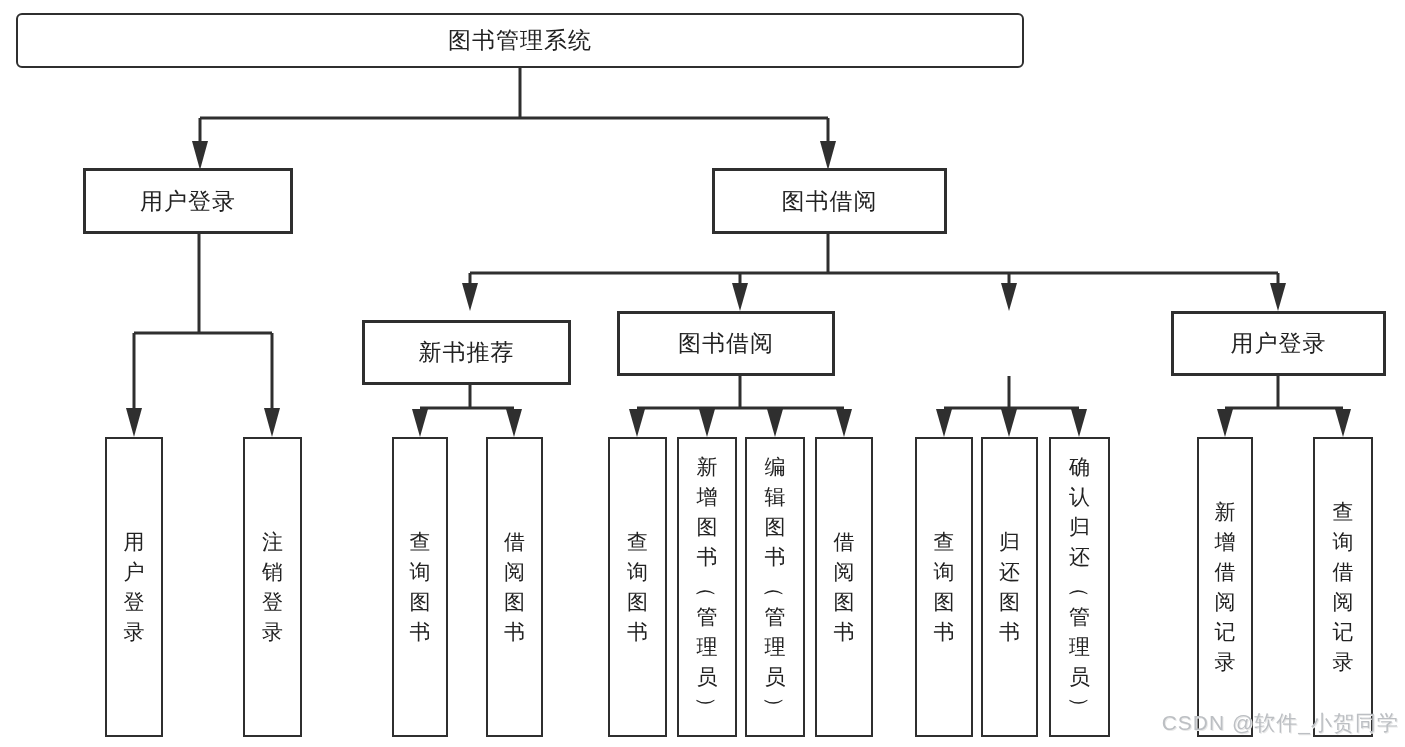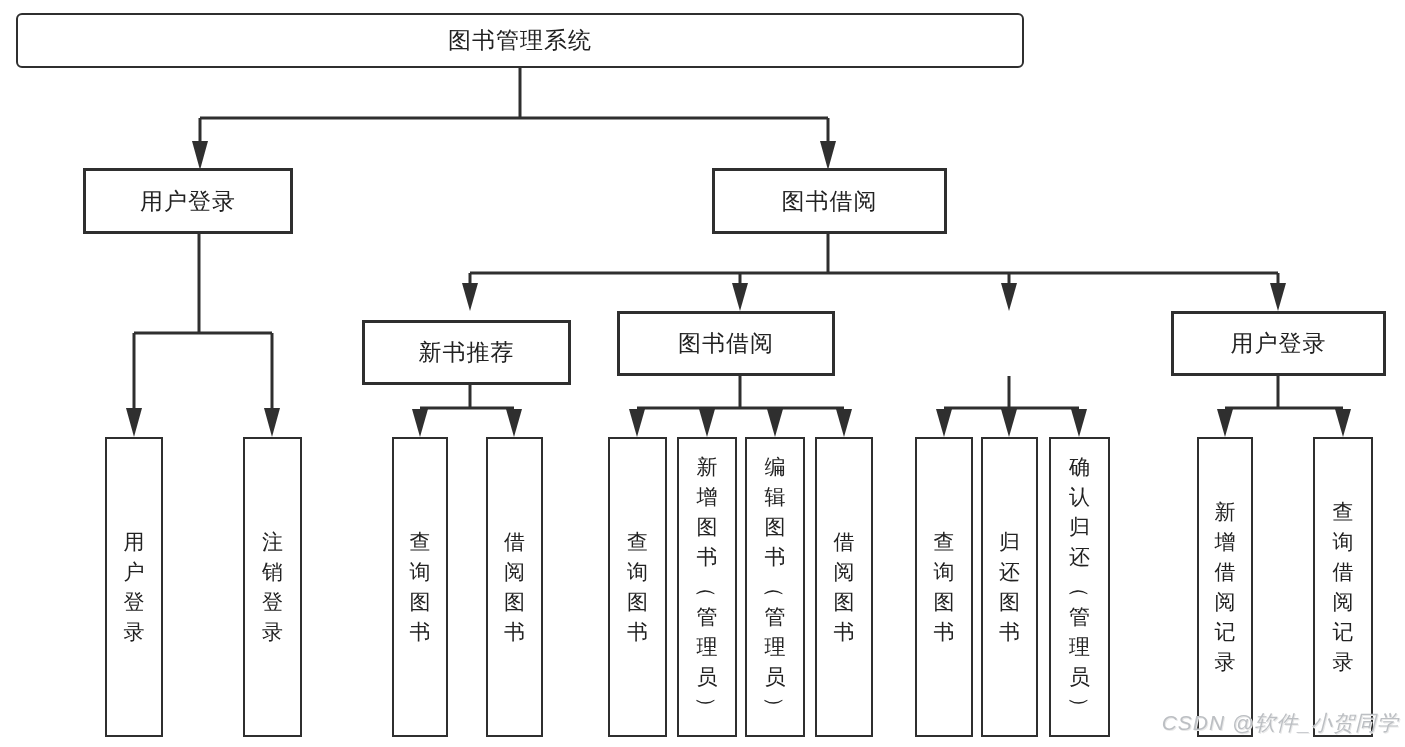--- a/index.html
+++ b/index.html
@@ -13,21 +13,21 @@
     border:3px solid #2f2f2f;display:flex;align-items:center;justify-content:center;
   }
   .box.h{font-size:23px;letter-spacing:1px;white-space:nowrap;}
   .box.root{border-width:2px;border-radius:6px;}
   .box.v{border-width:2px;}
   .vtext{display:flex;flex-direction:column;align-items:center;justify-content:center;height:100%;width:100%;}
   .vchar{display:block;height:30px;line-height:30px;font-size:21px;text-align:center;width:100%;}
   .vchar.rot{transform:rotate(90deg);}
   .watermark{
     position:absolute;right:6px;bottom:10px;font-size:21px;color:#bcbfc3;
-    letter-spacing:1px;text-shadow:1px 1px 0 #e9e9e9;white-space:nowrap;font-style:italic;
+    letter-spacing:1px;text-shadow:1px 1px 0 #e9e9e9;white-space:nowrap;
   }
 </style>
 </head>
 <body>
 
 <div class="stage">
 
   <svg class="wires" width="1405" height="747" viewBox="0 0 1405 747" xmlns="http://www.w3.org/2000/svg">
     <g stroke="#2f2f2f" stroke-width="3" fill="none">
       <path d="M520 68 V118"></path>

